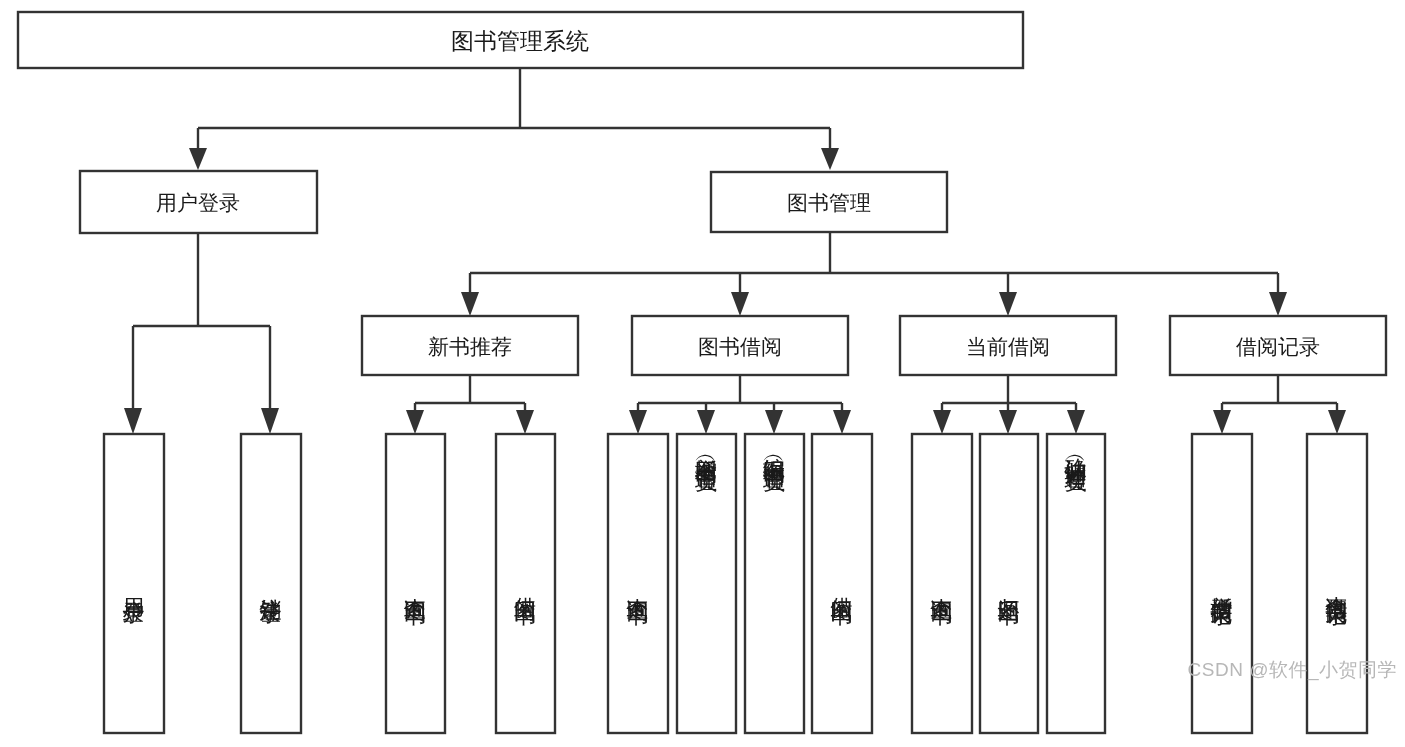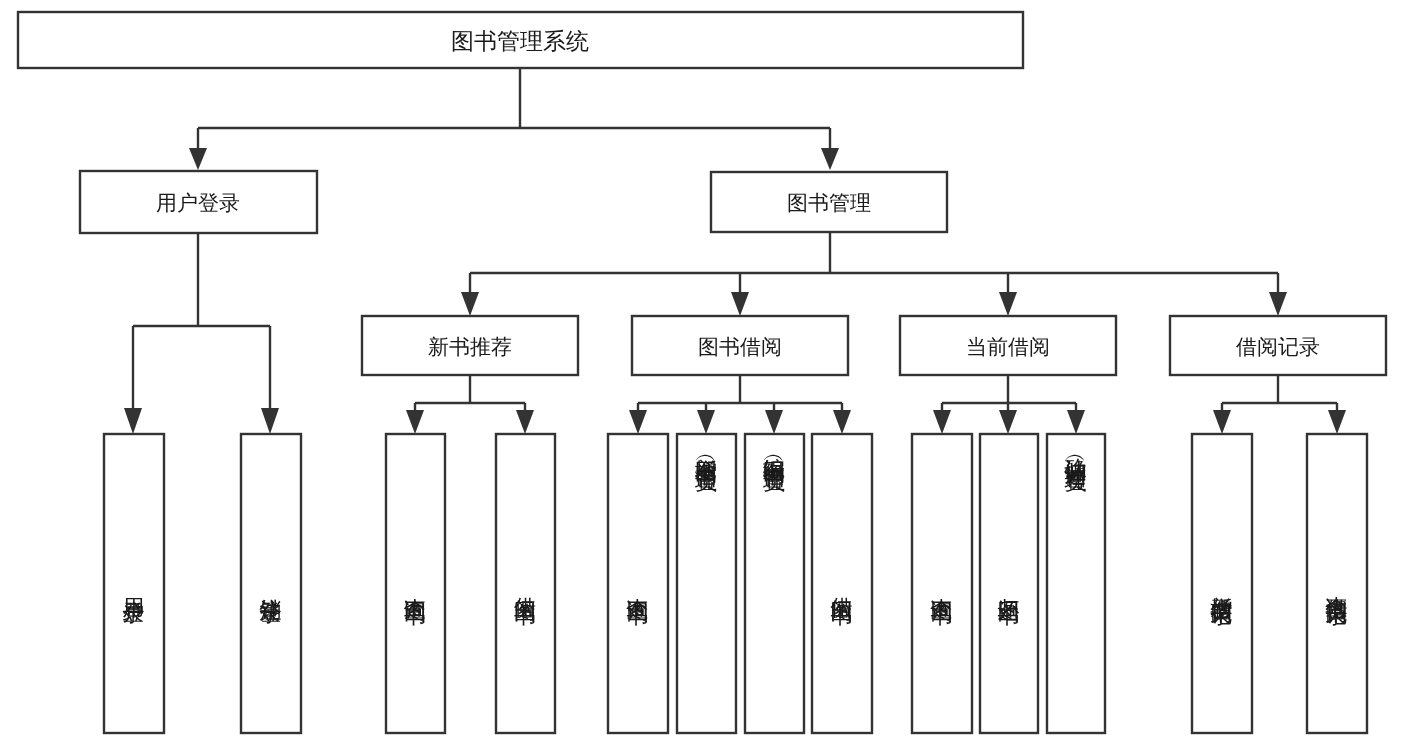--- a/index.html
+++ b/index.html
@@ -227,13 +227,14 @@
   <div class="vlabel" style="left:745px; top:434px; width:59px; height:299px; justify-content:flex-start; padding-top:6px; box-sizing:border-box;">编辑图书（管理员）</div>
   <div class="vlabel" style="left:812px; top:434px; width:60px; height:299px;">借阅图书</div>
 
   <div class="vlabel" style="left:912px; top:434px; width:60px; height:299px;">查询图书</div>
   <div class="vlabel" style="left:980px; top:434px; width:58px; height:299px;">归还图书</div>
   <div class="vlabel" style="left:1047px; top:434px; width:58px; height:299px; justify-content:flex-start; padding-top:6px; box-sizing:border-box;">确认归还（管理员）</div>
 
   <div class="vlabel" style="left:1192px; top:434px; width:60px; height:299px;">新增借阅记录</div>
   <div class="vlabel" style="left:1307px; top:434px; width:60px; height:299px;">查询借阅记录</div>
 
+  <div class="watermark">CSDN @软件_小贺同学</div>
 </div>
 
 </body></html>

